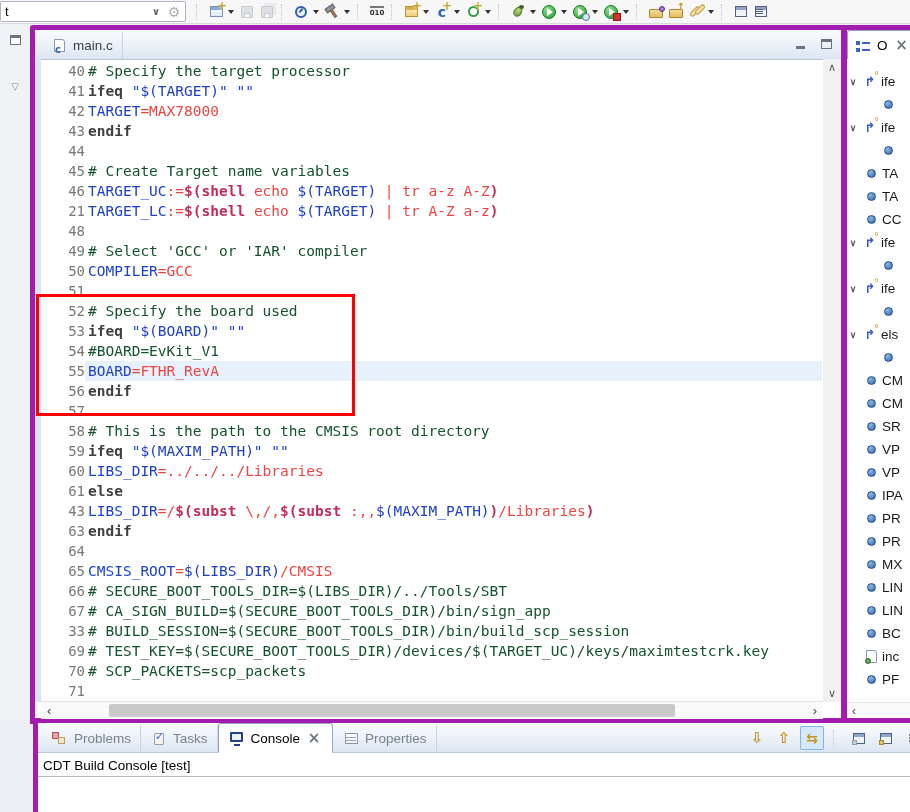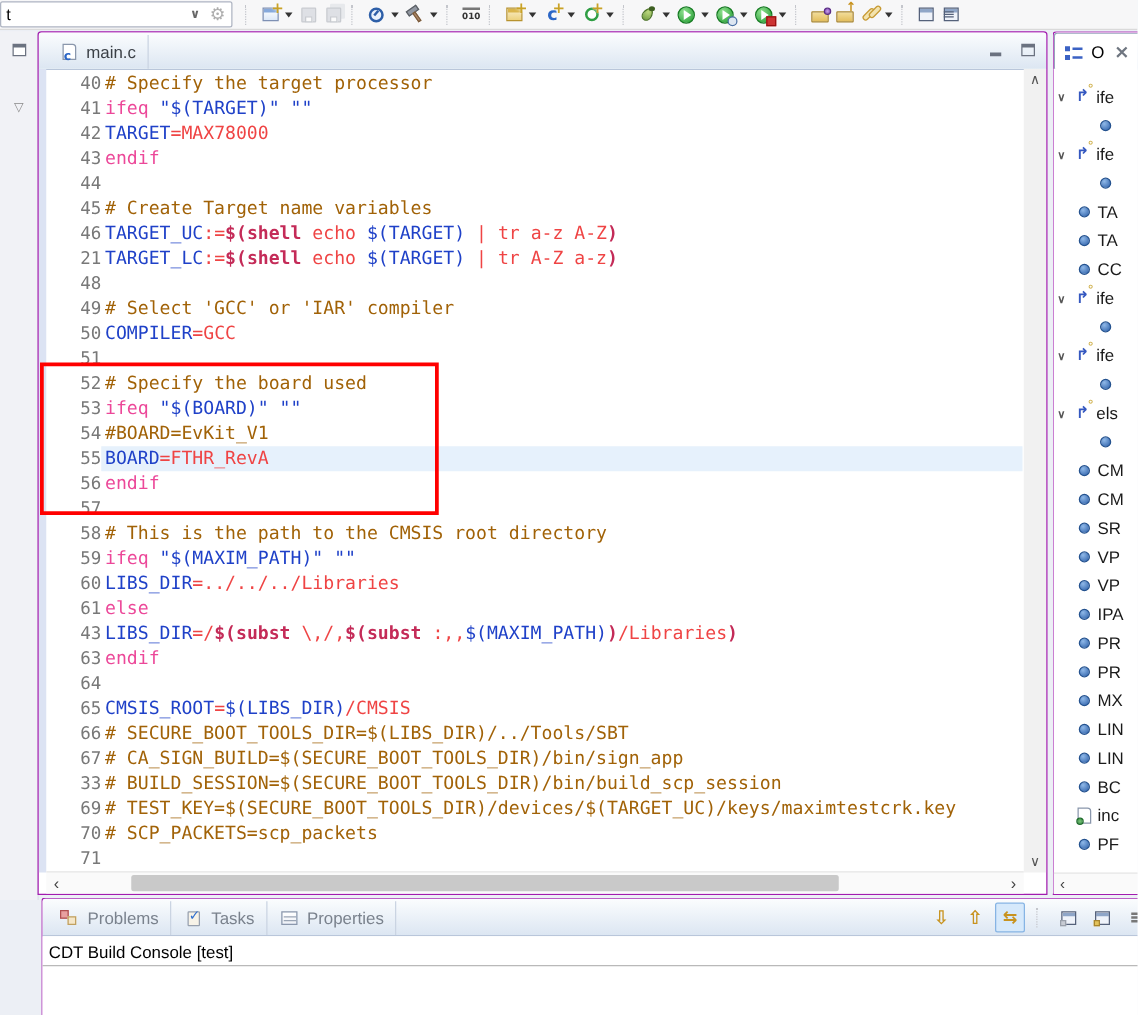--- a/index.html
+++ b/index.html
@@ -132,21 +132,21 @@
   .cond-icon::after{content:"°";position:absolute;top:-3px;right:0;color:#C8A430;font-size:10px}
   .dot-icon::before{content:"";width:9px;height:9px;border-radius:50%;
      background:radial-gradient(circle at 35% 30%,#8FB8E8,#2C5FA8);border:1px solid #24528F}
   .min-icon::before{content:"";width:9px;height:3px;background:#6B7280;margin-top:7px}
   .max-icon::before{content:"";width:11px;height:10px;border:1px solid #6B7280;border-top:3px solid #6B7280}
   .restore-icon::before{content:"";width:11px;height:10px;border:1px solid #6B7280;border-top:3px solid #6B7280;background:#fff}
   .view-menu-icon::before{content:"▽";color:#8A8A8A;font-size:10px}
   .close-icon::before{content:"×";color:#6F7680;font-size:15px;font-weight:bold;line-height:10px}
 
   
-  .panel{position:absolute;background:#fff;border:1px solid #a21caf;border-radius:3px 3px 0 0}
+  .panel{position:absolute;background:#fff;border:5px solid #a21caf;border-radius:3px 3px 0 0}
   #editor-panel{left:30px;top:25px;width:806px;height:689px}
   #outline-panel{left:842px;top:25px;width:80px;height:689px;border-right:none;border-radius:3px 0 0 0}
   #console-panel{left:33px;top:718px;width:890px;height:110px;border-bottom:none}
 
   .tabstrip{height:29px;background:linear-gradient(#FBFDFE,#DCE6F2);border-bottom:1px solid #B9C6DA;
             border-radius:3px 3px 0 0;display:flex;align-items:flex-end;position:relative}
   .tab{height:27px;display:flex;align-items:center;padding:0 9px;gap:5px;font-size:13.5px;
        color:#3A3F46;border-right:1px solid #CAD4E2;cursor:default}
   .tab.active{background:#fff;border:1px solid #96A5BB;border-bottom:1px solid #fff;
        border-radius:3px 3px 0 0;color:#000;margin-bottom:-1px;height:28px}
@@ -158,22 +158,22 @@
            padding-top:6px;gap:30px}
 
   
   #ed-body{position:absolute;left:0;top:29px;right:0;bottom:0;overflow:hidden}
   #ann-strip{position:absolute;left:0;top:0;width:6px;bottom:17px;background:#DCE3F3}
   #gutter{position:absolute;left:6px;top:2px;width:44px;text-align:right;
           font-family:"DejaVu Sans Mono",monospace;font-size:14px;line-height:20px;color:#787878}
   #code{position:absolute;left:53px;top:2px;right:19px;font-family:"DejaVu Sans Mono",monospace;
         font-size:14.5px;line-height:20px;white-space:pre;z-index:2}
   .code-line{height:20px}
-  .cm{color:#a16207}
-  .kw{color:#ec4899;font-weight:normal}
+  .cm{color:#14532d}
+  .kw{color:#404040;font-weight:bold}
   .vr{color:#1F41C8;font-weight:normal}
   .st{color:#1F41C8}
   .fn{color:#C42B58;font-weight:bold}
   .pl{color:#ef4444}
   #hl-line{position:absolute;left:50px;right:19px;height:20px;background:#E6F1FC;z-index:1}
   #red-box{position:absolute;border:3px solid #F00;z-index:5}
   #vscroll{position:absolute;right:0;top:0;bottom:17px;width:18px;background:#F1F1F1;
            display:flex;flex-direction:column;justify-content:space-between;align-items:center;
            font-size:11px;color:#555;padding:2px 0;z-index:6}
   #hscroll{position:absolute;left:6px;right:18px;bottom:0;height:17px;background:#FAFAFA;
@@ -516,20 +516,25 @@
     <span style="width:4px"></span>
     <span id="con-tabs" style="display:flex;align-items:flex-end;height:100%">
         <span class="tab">
           <span class="ic problems-icon"></span>
           <span>Problems</span>
         </span>
         <span class="tab">
           <span class="ic tasks-icon"></span>
           <span>Tasks</span>
         </span>
+        <span class="tab active">
+          <span class="ic console-icon"></span>
+          <span>Console</span>
+          <span class="ic close-icon"></span>
+        </span>
         <span class="tab">
           <span class="ic properties-icon"></span>
           <span>Properties</span>
         </span>
       </span>
     <span id="con-tools">
         <span class="toolbtn">
           <span class="ic next-arrow-icon"></span>
         </span>
         <span class="toolbtn">

